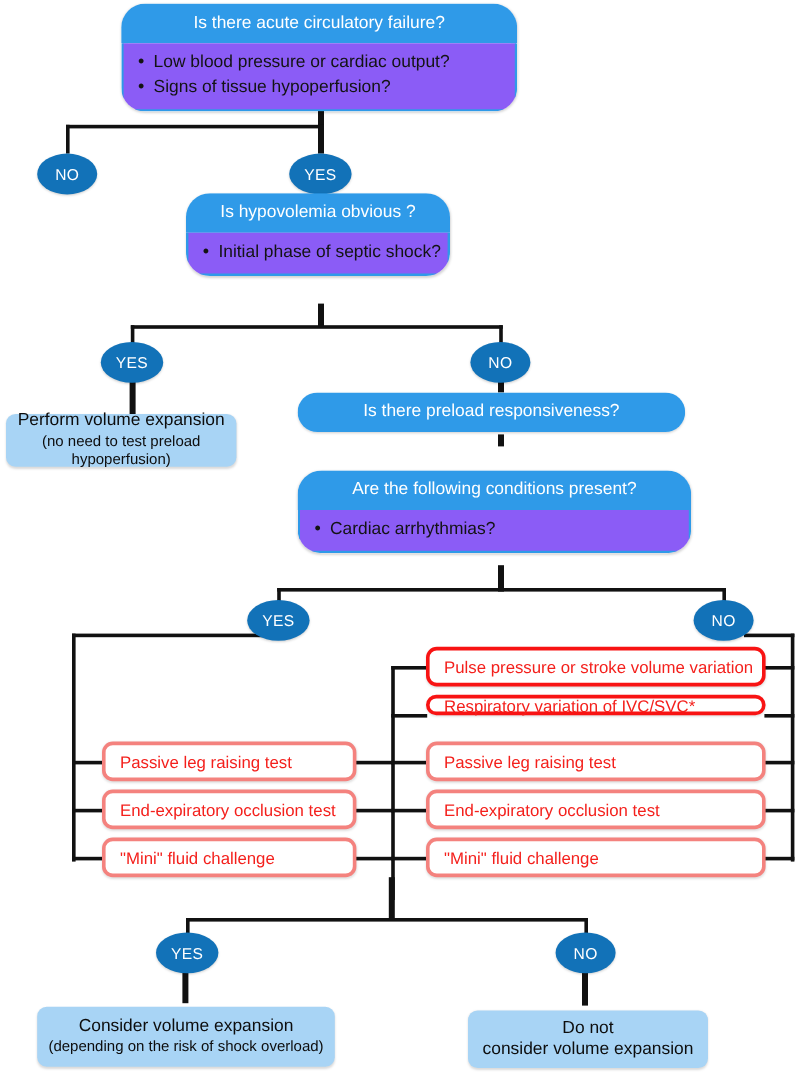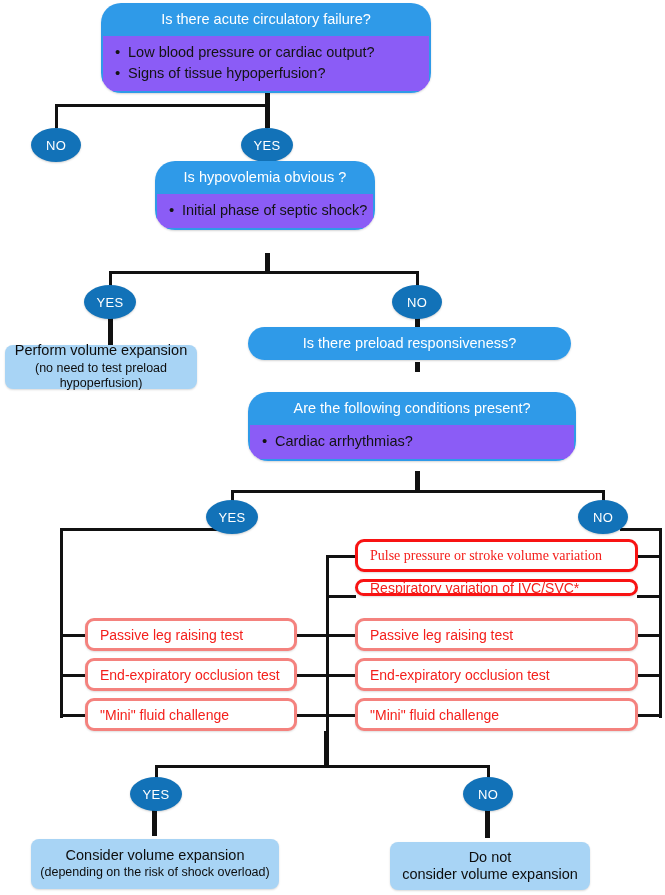--- a/index.html
+++ b/index.html
@@ -169,21 +169,21 @@
   <div class="rbox light" style="left:85px;top:618px;width:212px;height:33px;">
       <span>Passive leg raising test</span>
     </div>
   <div class="rbox light" style="left:85px;top:658px;width:212px;height:33px;">
       <span>End-expiratory occlusion test</span>
     </div>
   <div class="rbox light" style="left:85px;top:698px;width:212px;height:33px;">
       <span>"Mini" fluid challenge</span>
     </div>
 
-  <div class="rbox bold" style="left:355px;top:539px;width:283px;height:33px;font-family:Liberation Serif, serif;">
+  <div class="rbox bold" style="left:355px;top:539px;width:283px;height:33px;">
       <span>Pulse pressure or stroke volume variation</span>
     </div>
   <div class="rbox bold" style="left:355px;top:579px;width:283px;height:17px;">
       <span>Respiratory variation of IVC/SVC*</span>
     </div>
   <div class="rbox light" style="left:355px;top:618px;width:283px;height:33px;">
       <span>Passive leg raising test</span>
     </div>
   <div class="rbox light" style="left:355px;top:658px;width:283px;height:33px;">
       <span>End-expiratory occlusion test</span>

